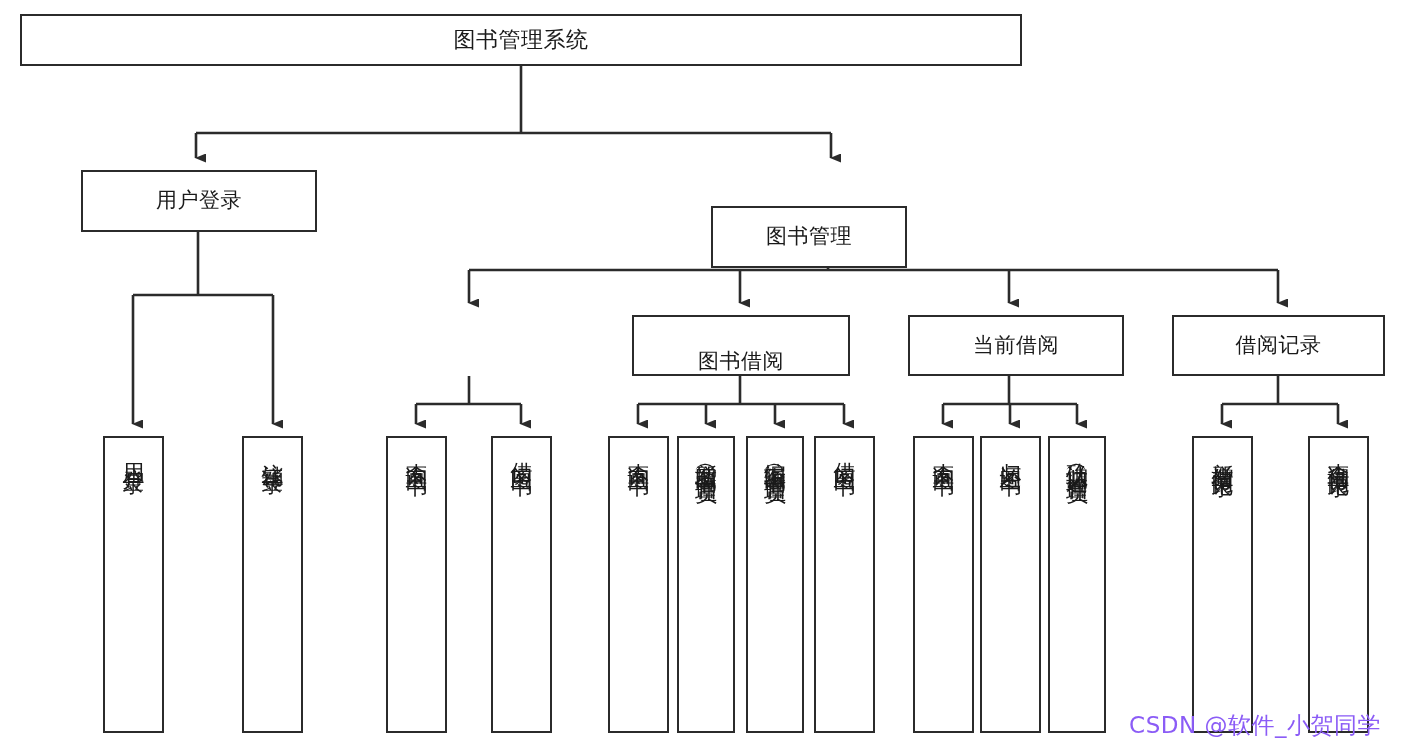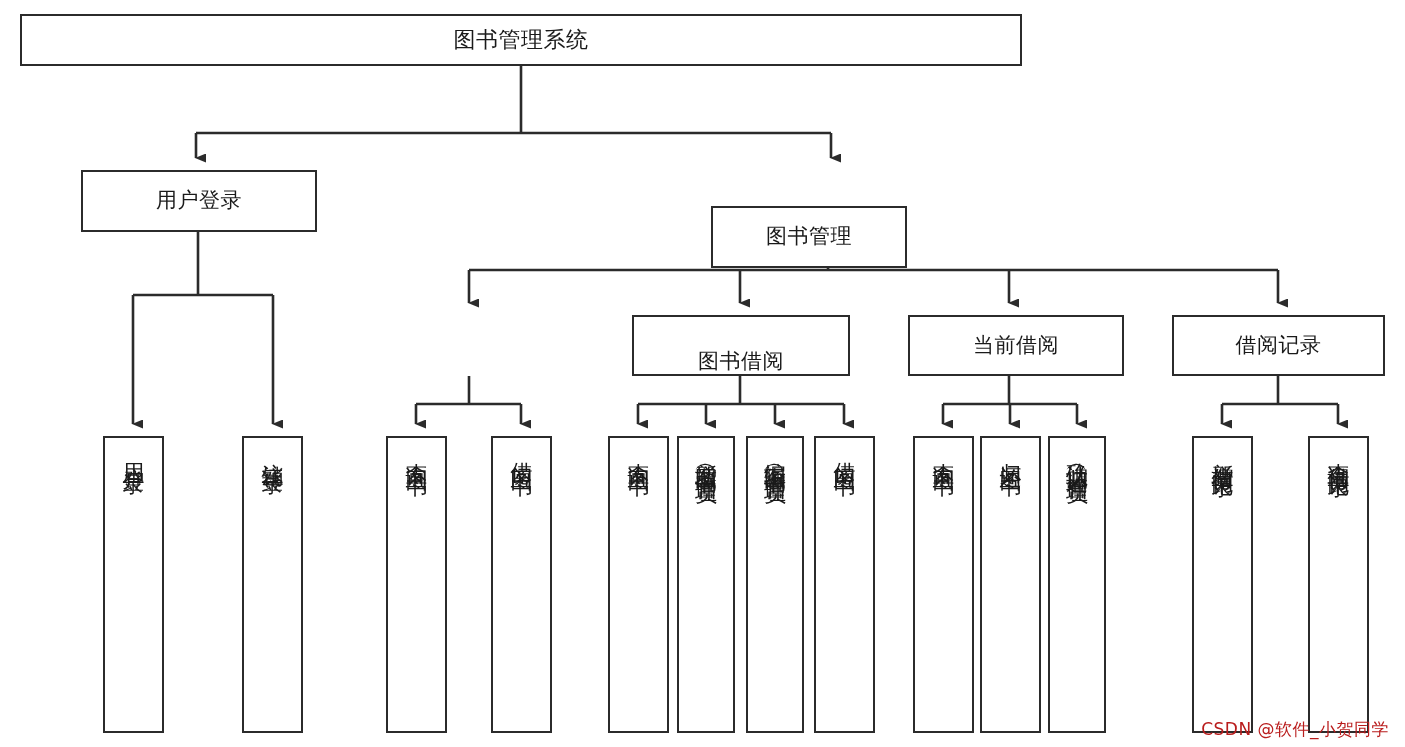--- a/index.html
+++ b/index.html
@@ -33,24 +33,24 @@
     writing-mode:vertical-rl;
     text-orientation:upright;
     font-size:22px;
     line-height:1.0;
     letter-spacing:4px;
   }
   .leaf.tall .lbl{ letter-spacing:3px; }
 
   .watermark{
     position:absolute;
-    right:16px;
+    right:24px;
     bottom:6px;
-    font-size:17px;
-    color:#b91c1c;
+    font-size:23px;
+    color:#8b5cf6;
     letter-spacing:0.5px;
     white-space:nowrap;
     pointer-events:none;
   }
 </style>
 </head>
 <body>
 
 <div id="stage">
 

